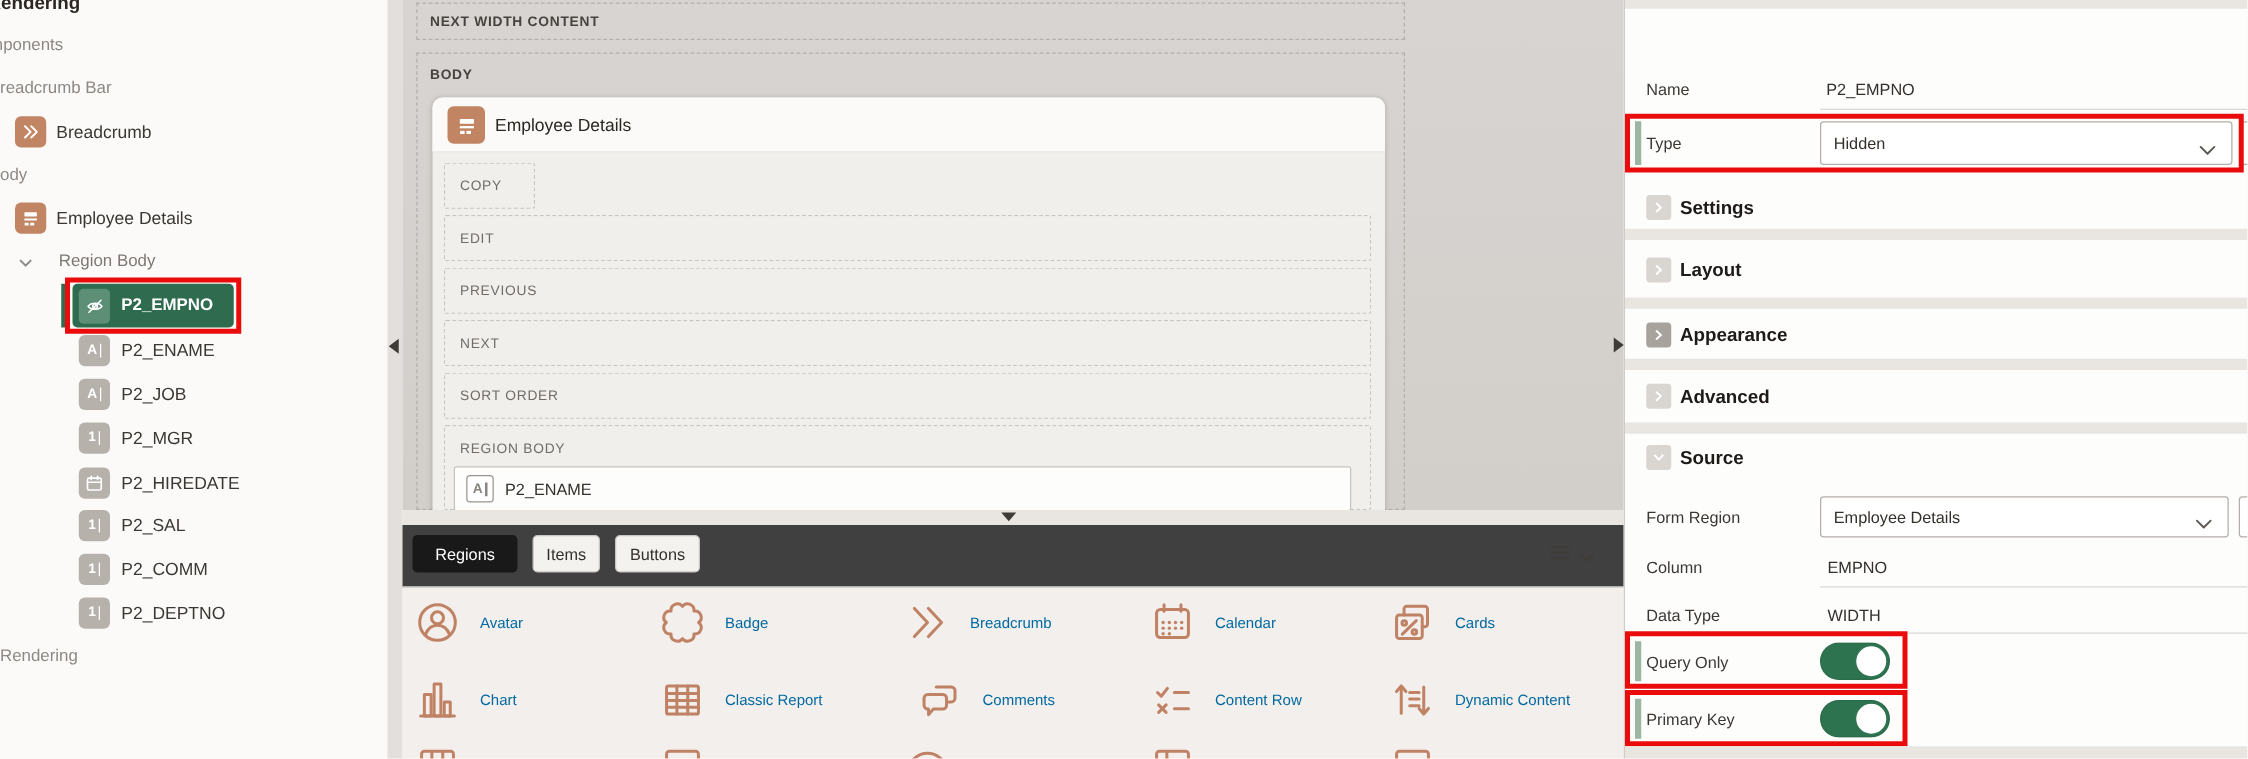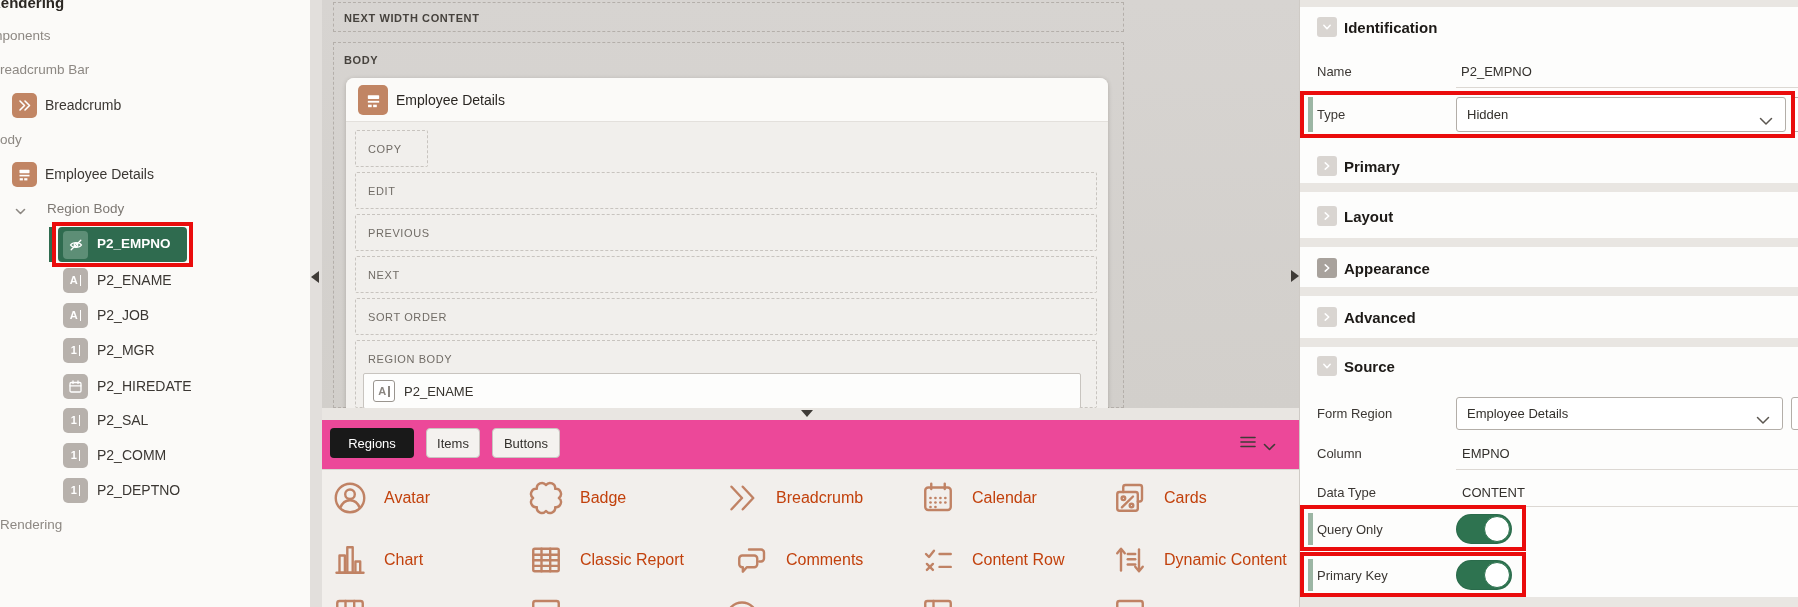--- a/index.html
+++ b/index.html
@@ -43,27 +43,27 @@
   .slot { border:1px dashed #c8c4bf; border-radius:2px; }
   .slot-label { position:absolute; left:12px; top:50%; transform:translateY(-50%); font-size:11px; color:#716c66; letter-spacing:.6px; white-space:nowrap; }
   .slot-label-top { top:12px; transform:none; }
   .item-box { background:#fdfdfc; border:1px solid #c8c4bf; border-radius:2px; }
   .abox { width:22px; height:22px; background:#fff; border:1px solid #9a958f; border-radius:3px; display:flex; align-items:center; justify-content:center; }
   .abox .chip-txt { color:#8a8580; }
   .abox .chip-bar { background:#8a8580; }
 
   
   .gallery-band { left:322px; top:408px; width:977px; height:12px; background:#e9e6e2; }
-  .gallery-tabs { left:322px; top:420px; width:977px; height:50px; background:#ec4899; border-bottom:1px solid #dad6d2; }
+  .gallery-tabs { left:322px; top:420px; width:977px; height:50px; background:#404040; border-bottom:1px solid #dad6d2; }
   .gallery-body { left:322px; top:470px; width:977px; height:137px; background:#f2efec; overflow:hidden; }
   .tab { position:absolute; top:8px; height:30px; border-radius:4px; font-size:13px; display:flex; align-items:center; justify-content:center; }
   .tab-active { background:#191919; color:#fff; }
   .tab-idle { background:#f4f2ef; color:#33302c; border:1px solid #c9c5c0; }
   .g-item { position:absolute; display:flex; align-items:center; gap:16px; height:36px; }
-  .g-label { font-size:16px; color:#c2410c; white-space:nowrap; }
+  .g-label { font-size:12px; color:#0369a1; white-space:nowrap; }
   .g-svg { stroke:#c08264; fill:none; stroke-width:1.6; stroke-linecap:round; stroke-linejoin:round; }
 
   
   .props-panel { left:1299px; top:0; width:499px; height:607px; background:#fdfdfc; border-left:1px solid #cfcbc6; }
   .props-band { background:#e9e6e2; }
   .sec-chip { width:20px; height:20px; border-radius:3px; background:#d9d5d1; display:flex; align-items:center; justify-content:center; }
   .sec-chip-dark { background:#a8a29c; }
   .sec-title { font-size:15px; font-weight:bold; color:#1d1a17; white-space:nowrap; }
   .p-label { font-size:13px; color:#3b3733; white-space:nowrap; }
   .p-value { font-size:13px; color:#33302c; white-space:nowrap; }
@@ -413,28 +413,20 @@
         <line x1="9" y1="2" x2="9" y2="22"></line>
       </svg>
     <svg class="g-svg" style="position:absolute; left:790px; top:128px;" width="36" height="36" viewBox="0 0 24 24">
         <rect x="3.5" y="2" width="17" height="20" rx="1.5"></rect>
       </svg>
   </div>
 
   <aside class="abs props-panel">
     <div class="abs props-band" style="left:0; top:0; width:499px; height:7px;"></div>
 
-    <div class="abs" style="left:0; top:12px; width:499px; height:32px;">
-      <span class="abs sec-chip" style="left:17px; top:5px;">
-        <svg width="14" height="14" viewBox="0 0 20 20" style="stroke:#fff; fill:none; stroke-width:2.2; stroke-linecap:round; stroke-linejoin:round;">
-            <polyline points="5.5,7.5 10,12.5 14.5,7.5"></polyline>
-          </svg>
-      </span>
-      <span class="abs sec-title" style="left:44px; top:7px;">Identification</span>
-    </div>
 
     <div class="abs" style="left:0; top:58px; width:499px; height:28px;">
       <span class="abs p-label" style="left:17px; top:6px;">Name</span>
       <span class="abs p-value" style="left:161px; top:6px;">P2_EMPNO</span>
     </div>
     <div class="abs p-divider" style="left:156px; top:87px; width:343px;"></div>
 
     <div class="abs" style="left:0; top:91px; width:499px; height:47px;">
       <span class="abs" style="left:8px; top:6px; width:5px; height:35px; background:#9cb6a4;"></span>
       <span class="abs p-label" style="left:17px; top:16px;">Type</span>
@@ -449,21 +441,21 @@
       <div class="abs mini-edge-box" style="left:492px; top:6px; width:20px; height:35px;"></div>
     </div>
     <div class="abs red-box" style="left:0; top:91px; width:495px; height:47px;"></div>
 
     <div class="abs" style="left:0; top:150px; width:499px; height:33px;">
       <span class="abs sec-chip" style="left:17px; top:6px;">
         <svg width="14" height="14" viewBox="0 0 20 20" style="stroke:#fff; fill:none; stroke-width:2.2; stroke-linecap:round; stroke-linejoin:round;">
             <polyline points="7.5,5.5 12.5,10 7.5,14.5"></polyline>
           </svg>
       </span>
-      <span class="abs sec-title" style="left:44px; top:8px;">Primary</span>
+      <span class="abs sec-title" style="left:44px; top:8px;">Settings</span>
     </div>
     <div class="abs props-band" style="left:0; top:183px; width:499px; height:9px;"></div>
 
     <div class="abs" style="left:0; top:200px; width:499px; height:33px;">
       <span class="abs sec-chip" style="left:17px; top:6px;">
         <svg width="14" height="14" viewBox="0 0 20 20" style="stroke:#fff; fill:none; stroke-width:2.2; stroke-linecap:round; stroke-linejoin:round;">
             <polyline points="7.5,5.5 12.5,10 7.5,14.5"></polyline>
           </svg>
       </span>
       <span class="abs sec-title" style="left:44px; top:8px;">Layout</span>
@@ -513,21 +505,21 @@
     </div>
 
     <div class="abs" style="left:0; top:440px; width:499px; height:28px;">
       <span class="abs p-label" style="left:17px; top:6px;">Column</span>
       <span class="abs p-value" style="left:162px; top:6px;">EMPNO</span>
     </div>
     <div class="abs p-divider" style="left:156px; top:469px; width:343px;"></div>
 
     <div class="abs" style="left:0; top:479px; width:499px; height:28px;">
       <span class="abs p-label" style="left:17px; top:6px;">Data Type</span>
-      <span class="abs p-value" style="left:162px; top:6px;">CONTENT</span>
+      <span class="abs p-value" style="left:162px; top:6px;">WIDTH</span>
     </div>
     <div class="abs p-divider" style="left:156px; top:506px; width:343px;"></div>
 
     <div class="abs" style="left:0; top:508px; width:499px; height:42px;">
       <span class="abs" style="left:8px; top:5px; width:5px; height:32px; background:#9cb6a4;"></span>
       <span class="abs p-label" style="left:17px; top:14px;">Query Only</span>
       <div class="abs toggle" style="left:156px; top:6px; width:56px; height:30px;">
           <span class="knob"></span>
         </div>
     </div>

